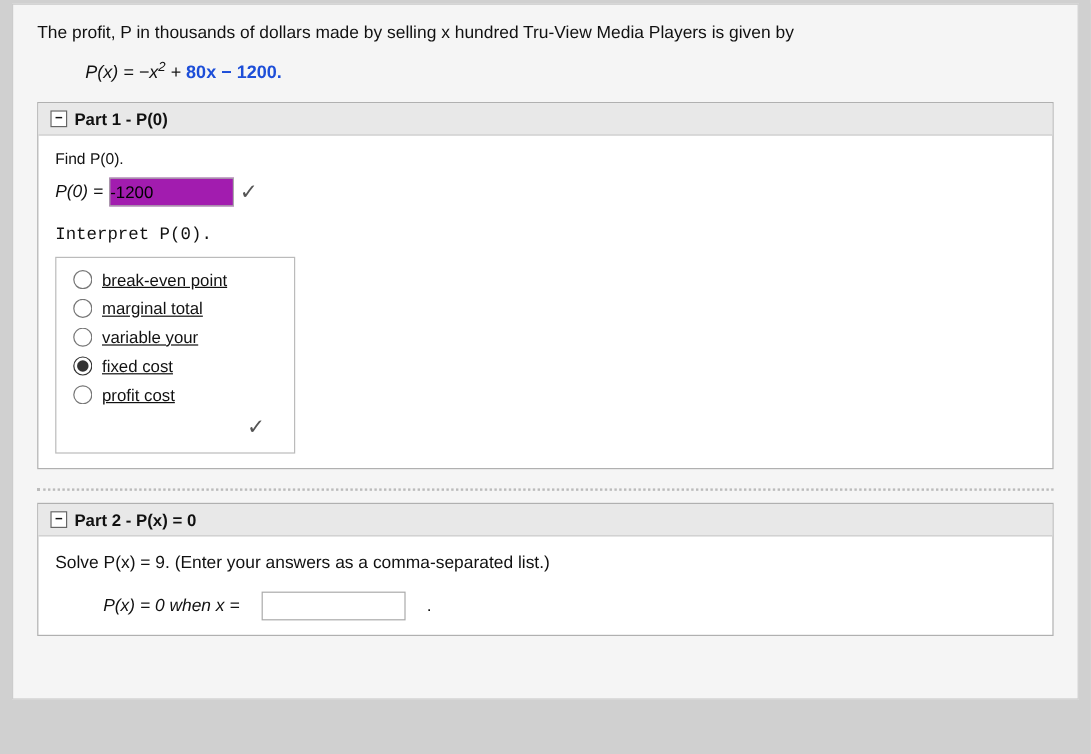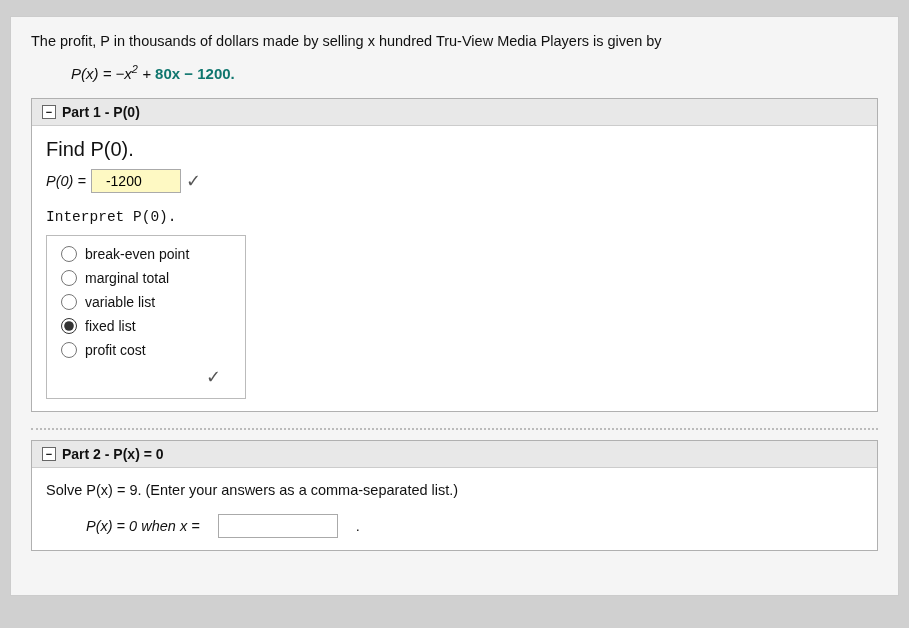--- a/index.html
+++ b/index.html
@@ -19,42 +19,42 @@
 
     .page-container {
       background-color: #d0d0d0;
       padding: 0;
       width: 909px;
       min-height: 628px;
     }
 
     .main-content {
       background-color: #f5f5f5;
-      margin: 16px 10px;
+      margin: 3px 10px;
       padding: 14px 20px 20px 20px;
       min-height: 580px;
       border: 1px solid #ccc;
     }
 
     .intro-text {
       font-size: 14.5px;
       line-height: 1.5;
       margin-bottom: 10px;
       color: #111;
     }
 
     .equation {
       font-style: italic;
       margin-left: 40px;
       margin-bottom: 16px;
       font-size: 15px;
     }
 
     .equation .highlight {
-      color: #0f766e;
+      color: #1d4ed8;
       font-weight: bold;
       font-style: normal;
     }
 
     .part-section {
       border: 1px solid #b0b0b0;
       background-color: #fff;
       margin-bottom: 16px;
     }
 
@@ -79,42 +79,42 @@
       line-height: 12px;
       cursor: pointer;
       background: #fff;
     }
 
     .part-body {
       padding: 12px 14px;
     }
 
     .find-label {
-      font-size: 20px;
+      font-size: 13px;
       margin-bottom: 8px;
     }
 
     .answer-row {
       display: flex;
       align-items: center;
       gap: 5px;
       margin-bottom: 16px;
     }
 
     .answer-label {
       font-size: 14.5px;
       font-style: italic;
     }
 
     .answer-input {
       border: 1px solid #aaa;
-      padding: 3px 14px;
-      font-size: 14px;
-      width: 90px;
-      background-color: #fef9c3;
+      padding: 3px 0;
+      font-size: 14px;
+      width: 104px;
+      background-color: #a21caf;
       outline: none;
     }
 
     .check-icon {
       color: #555;
       font-size: 18px;
     }
 
     .interpret-label {
       font-size: 14.5px;
@@ -129,20 +129,21 @@
       display: inline-block;
       min-width: 200px;
     }
 
     .radio-option {
       display: flex;
       align-items: flex-end;
       gap: 8px;
       margin-bottom: 8px;
       font-size: 14px;
+      text-decoration: underline;
     }
 
     .radio-option:last-child {
       margin-bottom: 0;
     }
 
     .radio-option input[type="radio"] {
       width: 16px;
       height: 16px;
       cursor: pointer;
@@ -233,25 +234,25 @@
           <div class="radio-option">
             <input type="radio" name="interpret" id="opt1" style="">
             <label for="opt1">break-even point</label>
           </div>
           <div class="radio-option">
             <input type="radio" name="interpret" id="opt2" style="">
             <label for="opt2">marginal total</label>
           </div>
           <div class="radio-option">
             <input type="radio" name="interpret" id="opt3" style="">
-            <label for="opt3">variable list</label>
+            <label for="opt3">variable your</label>
           </div>
           <div class="radio-option">
             <input type="radio" name="interpret" id="opt4" checked="" style="">
-            <label for="opt4">fixed list</label>
+            <label for="opt4">fixed cost</label>
           </div>
           <div class="radio-option">
             <input type="radio" name="interpret" id="opt5" style="">
             <label for="opt5">profit cost</label>
           </div>
           <span class="check-icon-below">✓</span>
         </div>
       </div>
     </div>
 

